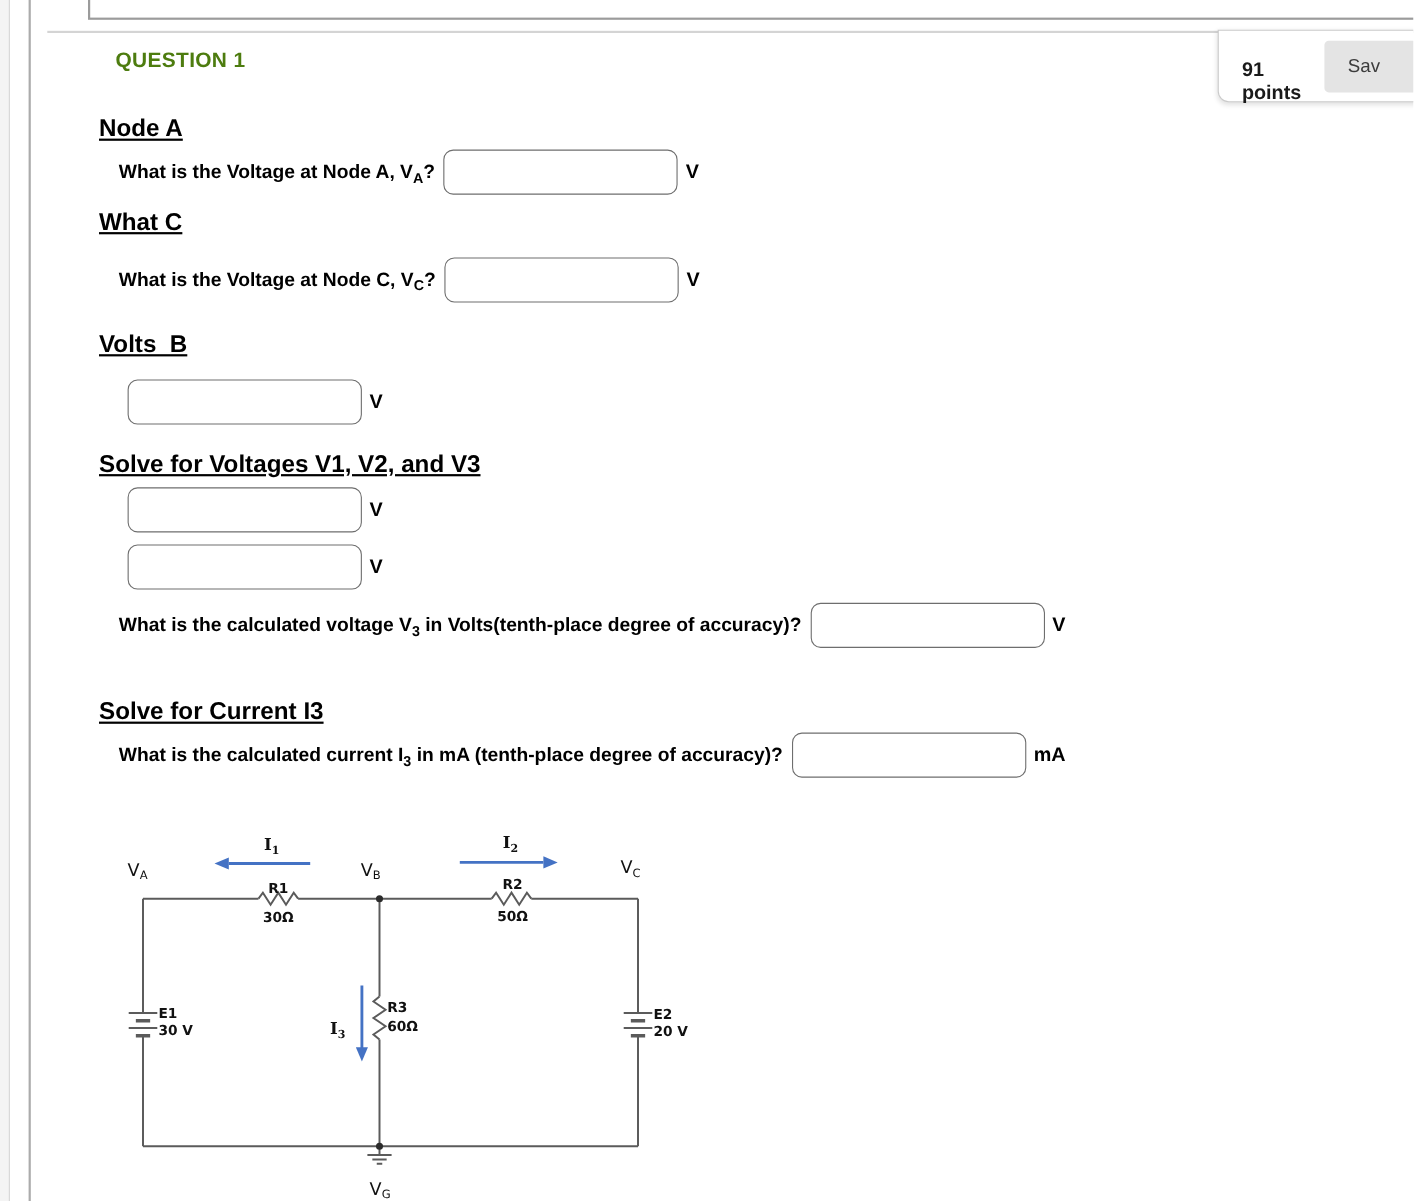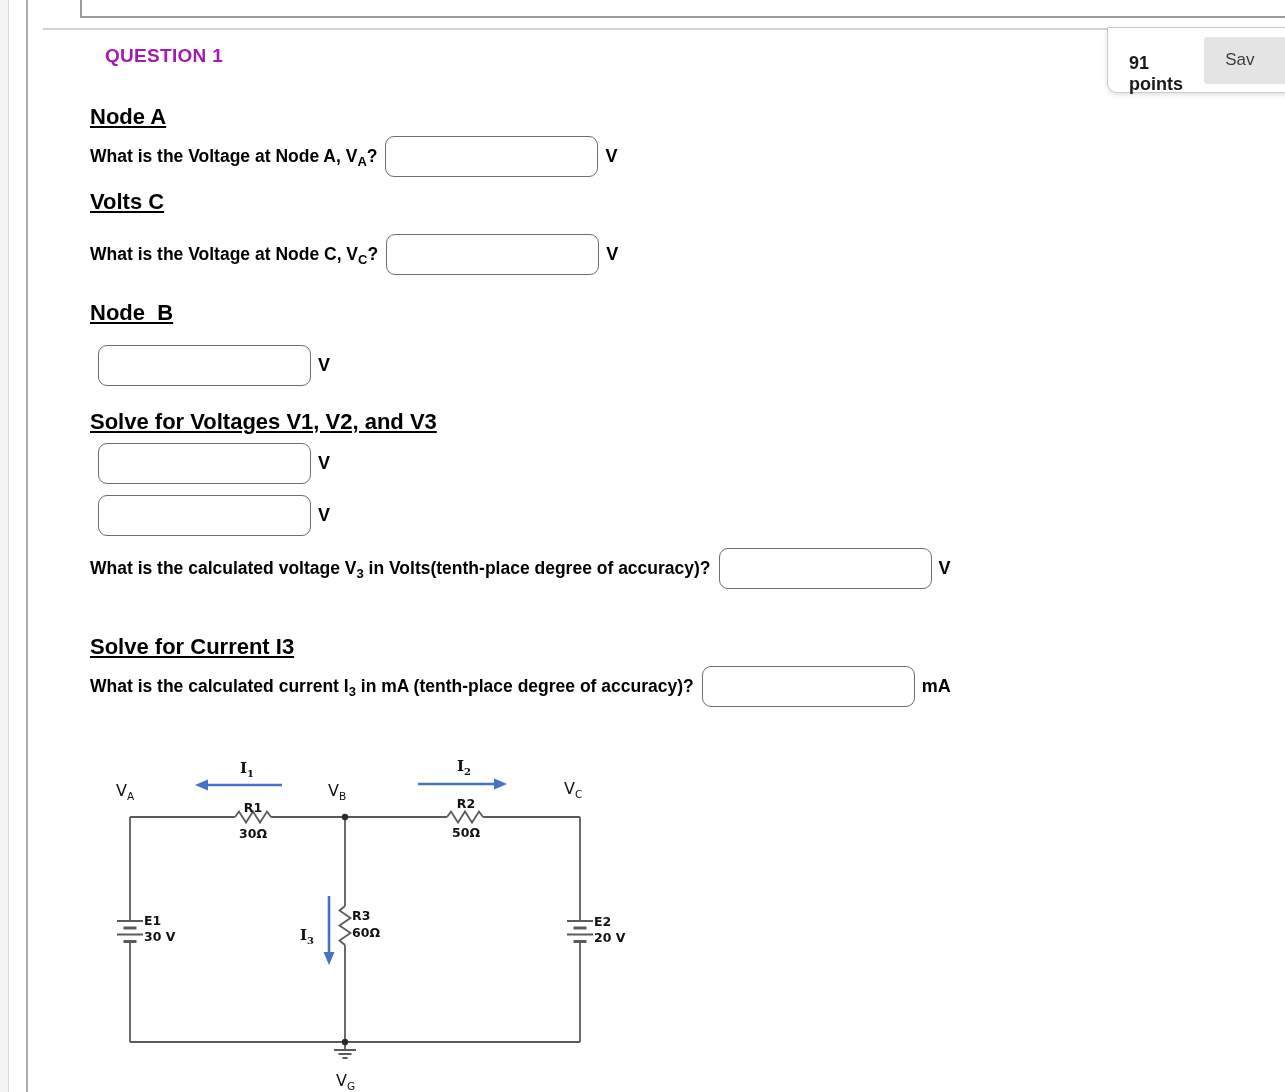--- a/index.html
+++ b/index.html
@@ -12,24 +12,24 @@
   .top-box{position:absolute;left:80px;top:-16px;width:1215px;height:30px;background:#fff;border:2px solid #9b9b9b;}
   .divider{position:absolute;left:43px;top:28px;width:1242px;height:2px;background:#d4d4d4;}
   
   .points-card{position:absolute;left:1107px;top:27px;width:195px;height:66px;background:#fff;
                border:1.5px solid #cbcbcb;border-radius:0 0 0 10px;box-shadow:0 2px 5px rgba(0,0,0,.12);
                display:flex;align-items:center;padding-left:21px;box-sizing:border-box;}
   .points-label{font-size:18px;font-weight:bold;color:#1a1a1a;margin-top:28px;}
   .save-btn{margin-left:16px;width:120px;height:47px;background:#e4e4e4;border:none;border-radius:4px;
             font-family:"Liberation Sans",sans-serif;font-size:17px;color:#3c3c3c;text-align:left;
             padding-left:21px;cursor:pointer;}
-  .q-title{position:absolute;left:105px;top:45px;font-size:19px;font-weight:bold;color:#a21caf;letter-spacing:.3px;}
+  .q-title{position:absolute;left:105px;top:45px;font-size:19px;font-weight:bold;color:#4d7c0f;letter-spacing:.3px;}
   .sec-heading{position:absolute;left:90px;font-size:22px;font-weight:bold;color:#000;
                text-decoration:underline;white-space:pre;}
-  .q-row{position:absolute;left:90px;height:42px;display:flex;align-items:center;}
+  .q-row{position:absolute;left:108px;height:42px;display:flex;align-items:center;}
   .q-label{font-size:17.5px;font-weight:bold;color:#000;white-space:pre;}
   .q-sub{font-size:13px;font-weight:bold;position:relative;top:4px;}
   .answer-input{width:213px;height:41px;margin-left:8px;border:1.8px solid #6e6e6e;border-radius:9px;
                 background:#fff;box-sizing:border-box;font-size:17px;padding:0 10px;outline:none;}
   .unit{font-size:18px;font-weight:bold;margin-left:7px;}
   .circuit{position:absolute;left:85px;top:748px;}
 </style>
 </head>
 <body>
 
@@ -46,28 +46,28 @@
 
   <div class="q-title">QUESTION 1</div>
 
   <div class="sec-heading" style="top:104px">Node A</div>
   <div class="q-row" style="top:135px">
     <span class="q-label"><span>What is the Voltage at Node A, V</span><span class="q-sub">A</span><span>?</span></span>
     <input type="text" class="answer-input" style="">
     <span class="unit">V</span>
   </div>
 
-  <div class="sec-heading" style="top:189px">Volts C</div>
+  <div class="sec-heading" style="top:189px">What C</div>
   <div class="q-row" style="top:233px">
     <span class="q-label"><span>What is the Voltage at Node C, V</span><span class="q-sub">C</span><span>?</span></span>
     <input type="text" class="answer-input" style="">
     <span class="unit">V</span>
   </div>
 
-  <div class="sec-heading" style="top:300px">Node  B</div>
+  <div class="sec-heading" style="top:300px">Volts  B</div>
   <div class="q-row" style="top:344px">
     <input type="text" class="answer-input" style="">
     <span class="unit">V</span>
   </div>
 
   <div class="sec-heading" style="top:409px">Solve for Voltages V1, V2, and V3</div>
   <div class="q-row" style="top:442px">
     <input type="text" class="answer-input" style="">
     <span class="unit">V</span>
   </div>

